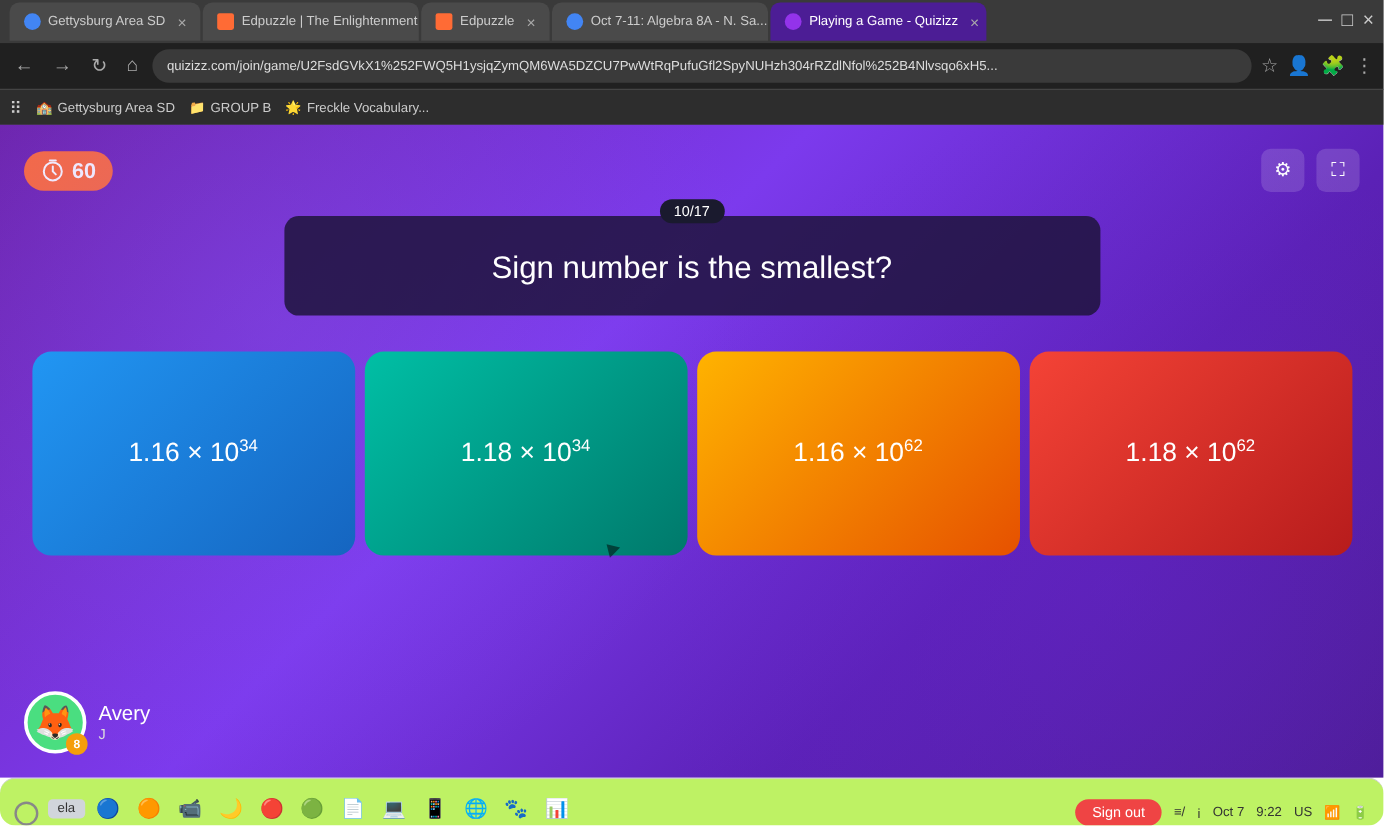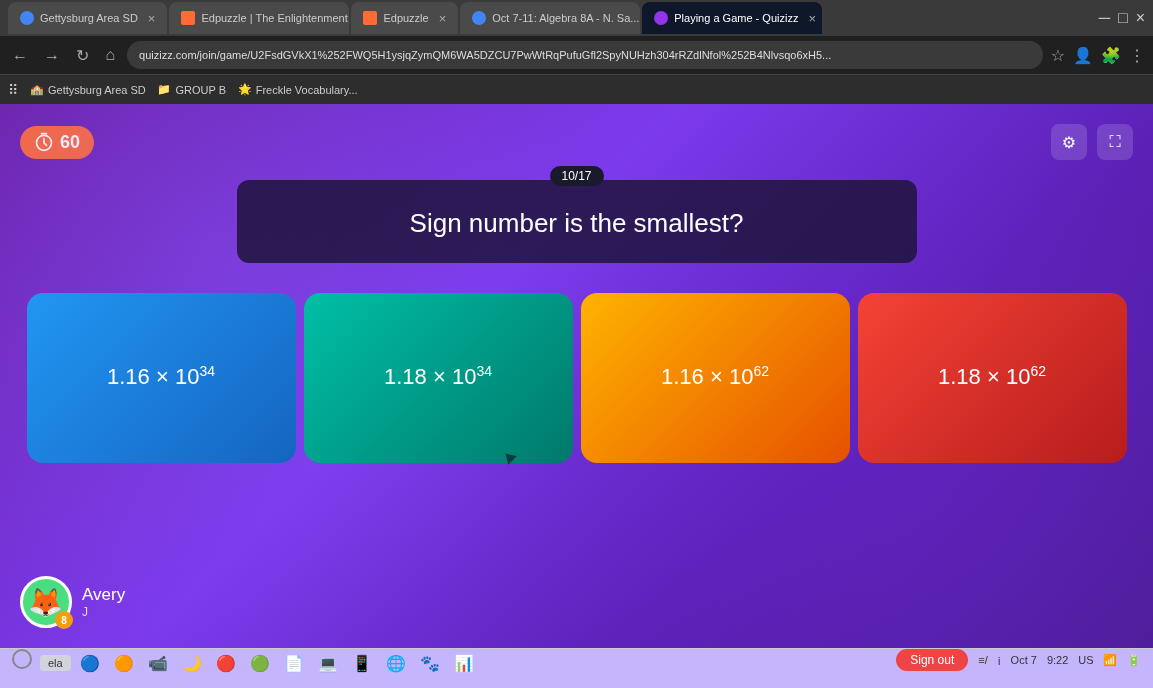--- a/index.html
+++ b/index.html
@@ -37,21 +37,21 @@
       color: #ccc;
       gap: 6px;
       max-width: 180px;
       white-space: nowrap;
       overflow: hidden;
       text-overflow: ellipsis;
       cursor: pointer;
     }
 
     .tab.active {
-      background: #0f172a;
+      background: #4c1d95;
       color: #fff;
     }
 
     .tab-icon {
       width: 14px;
       height: 14px;
       border-radius: 50%;
       flex-shrink: 0;
     }
 
@@ -319,26 +319,27 @@
     }
 
     .player-score {
       color: #ddd;
       font-size: 12px;
     }
 
     
     .taskbar {
       display: flex;
-      align-items: flex-start;
-      background: #c4b5fd;
+      align-items: flex-end;
+      background: #bef264;
       height: 40px;
       padding: 0 12px;
       gap: 8px;
       border-top: 1px solid #ccc;
+      border-radius: 13px;
     }
 
     .taskbar-start {
       width: 20px;
       height: 20px;
       border: 2px solid #888;
       border-radius: 50%;
     }
 
     .taskbar-items {

